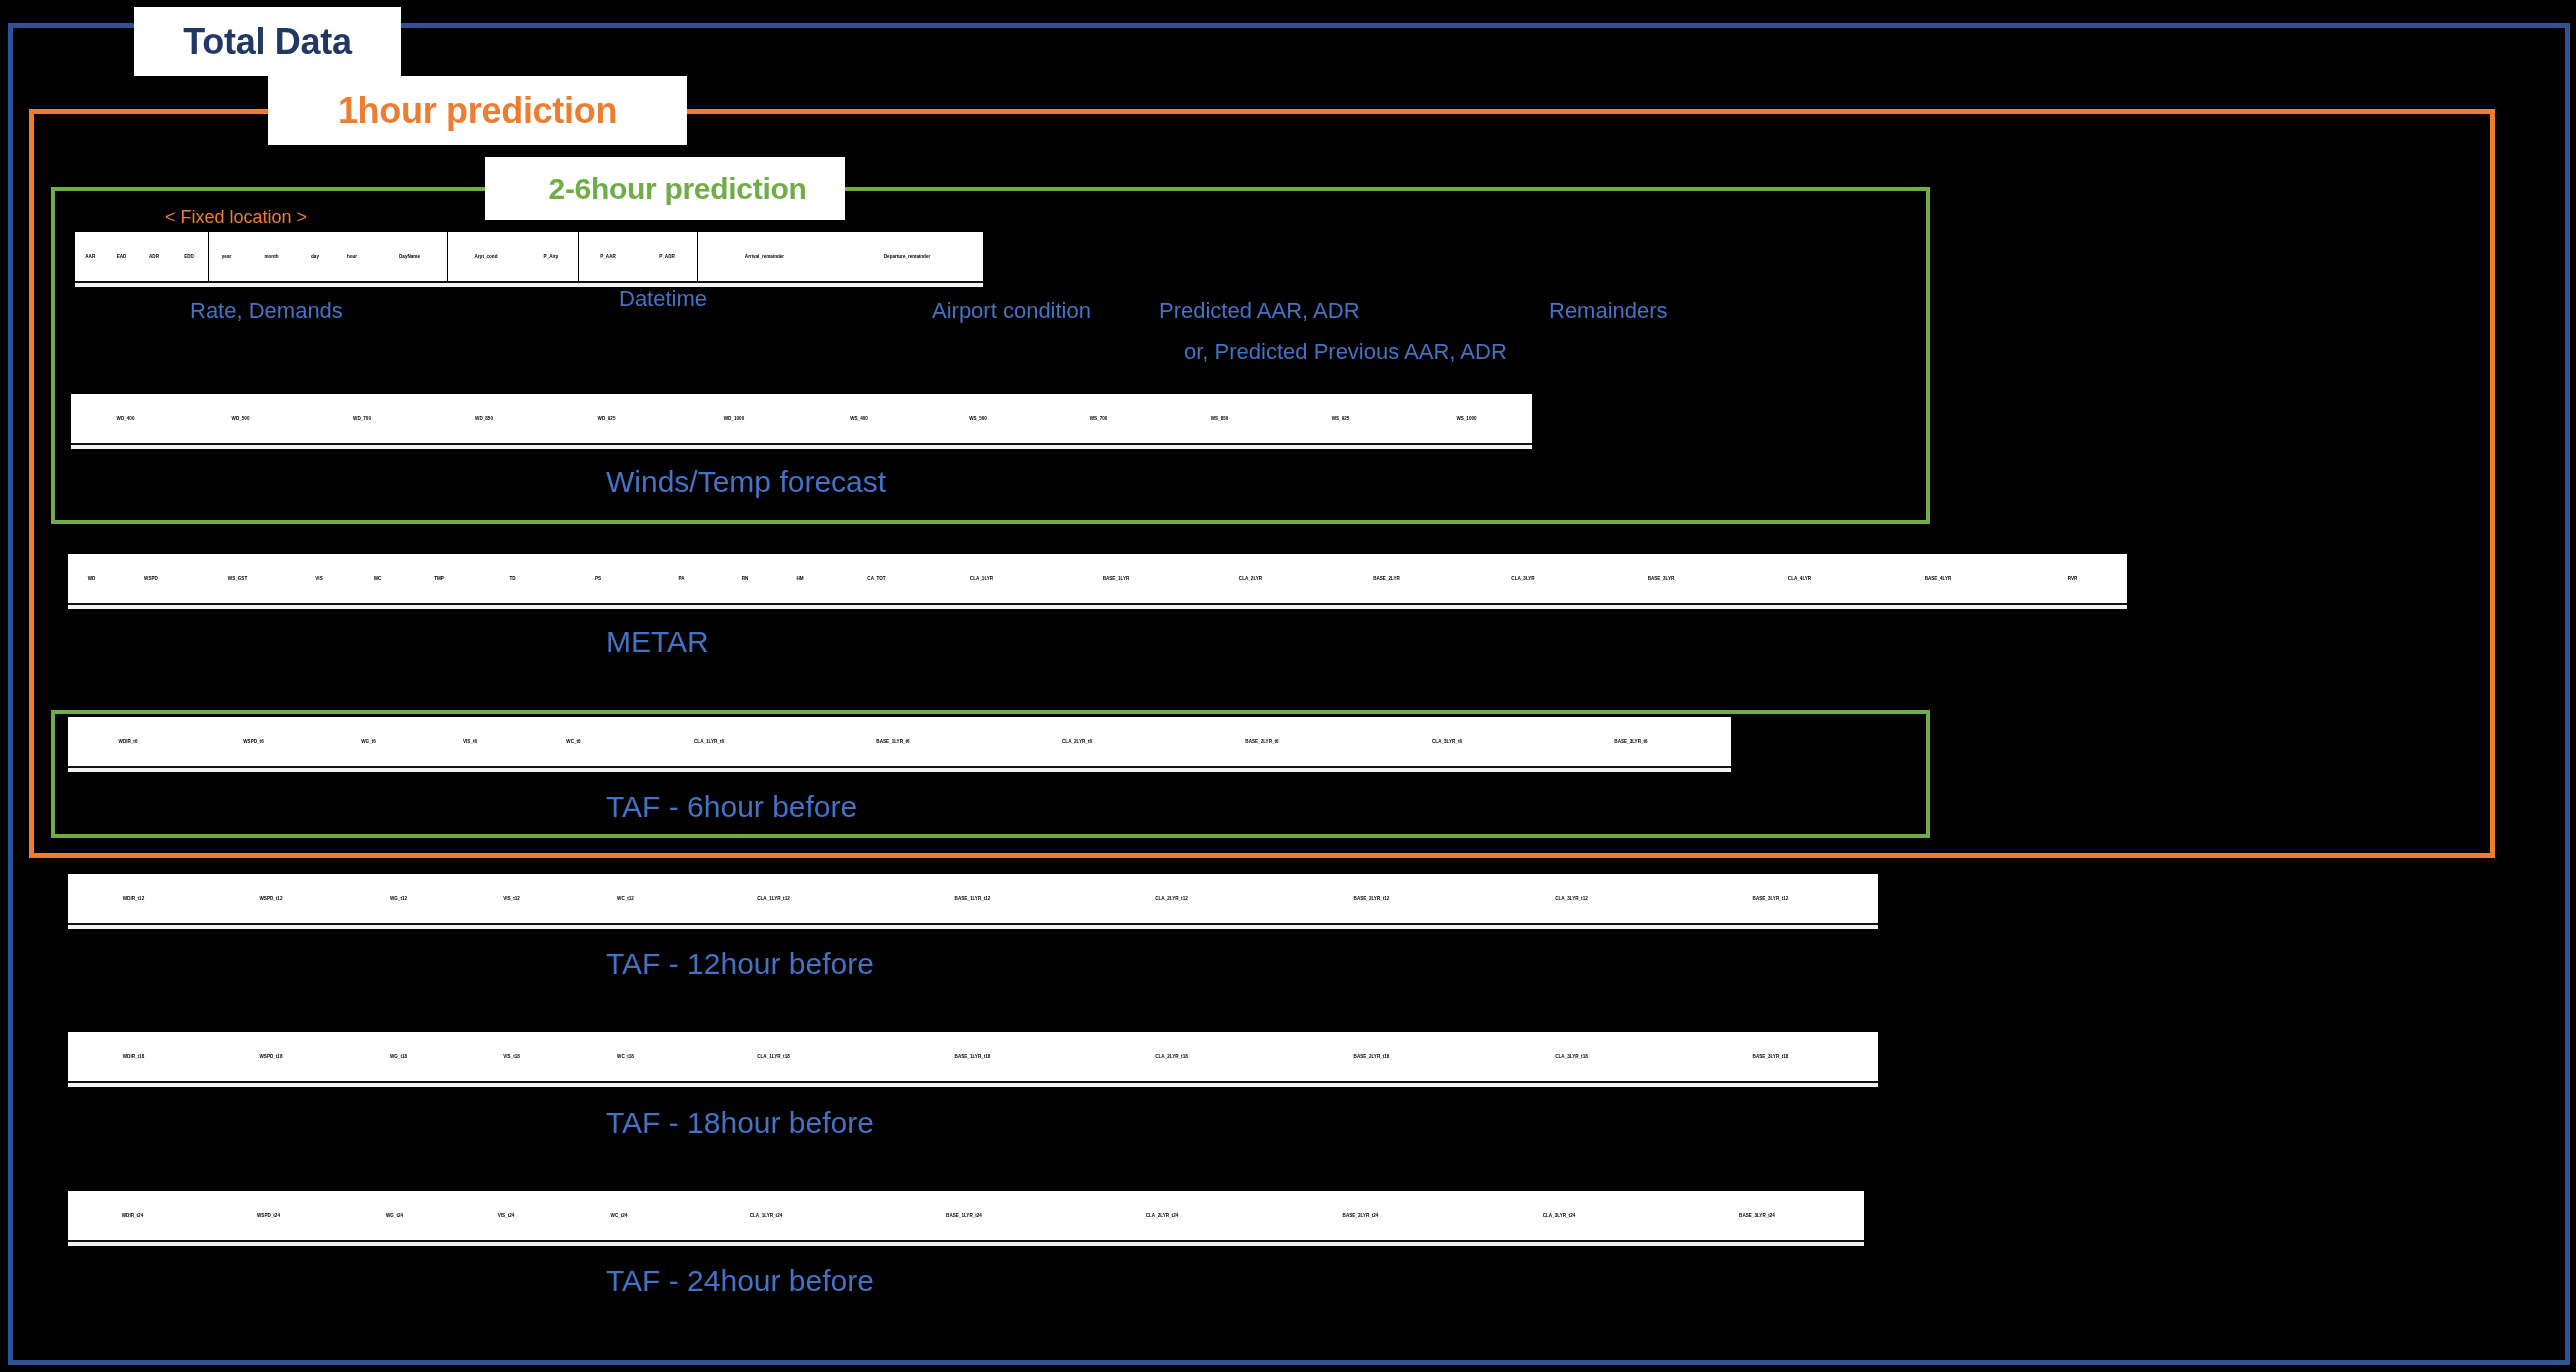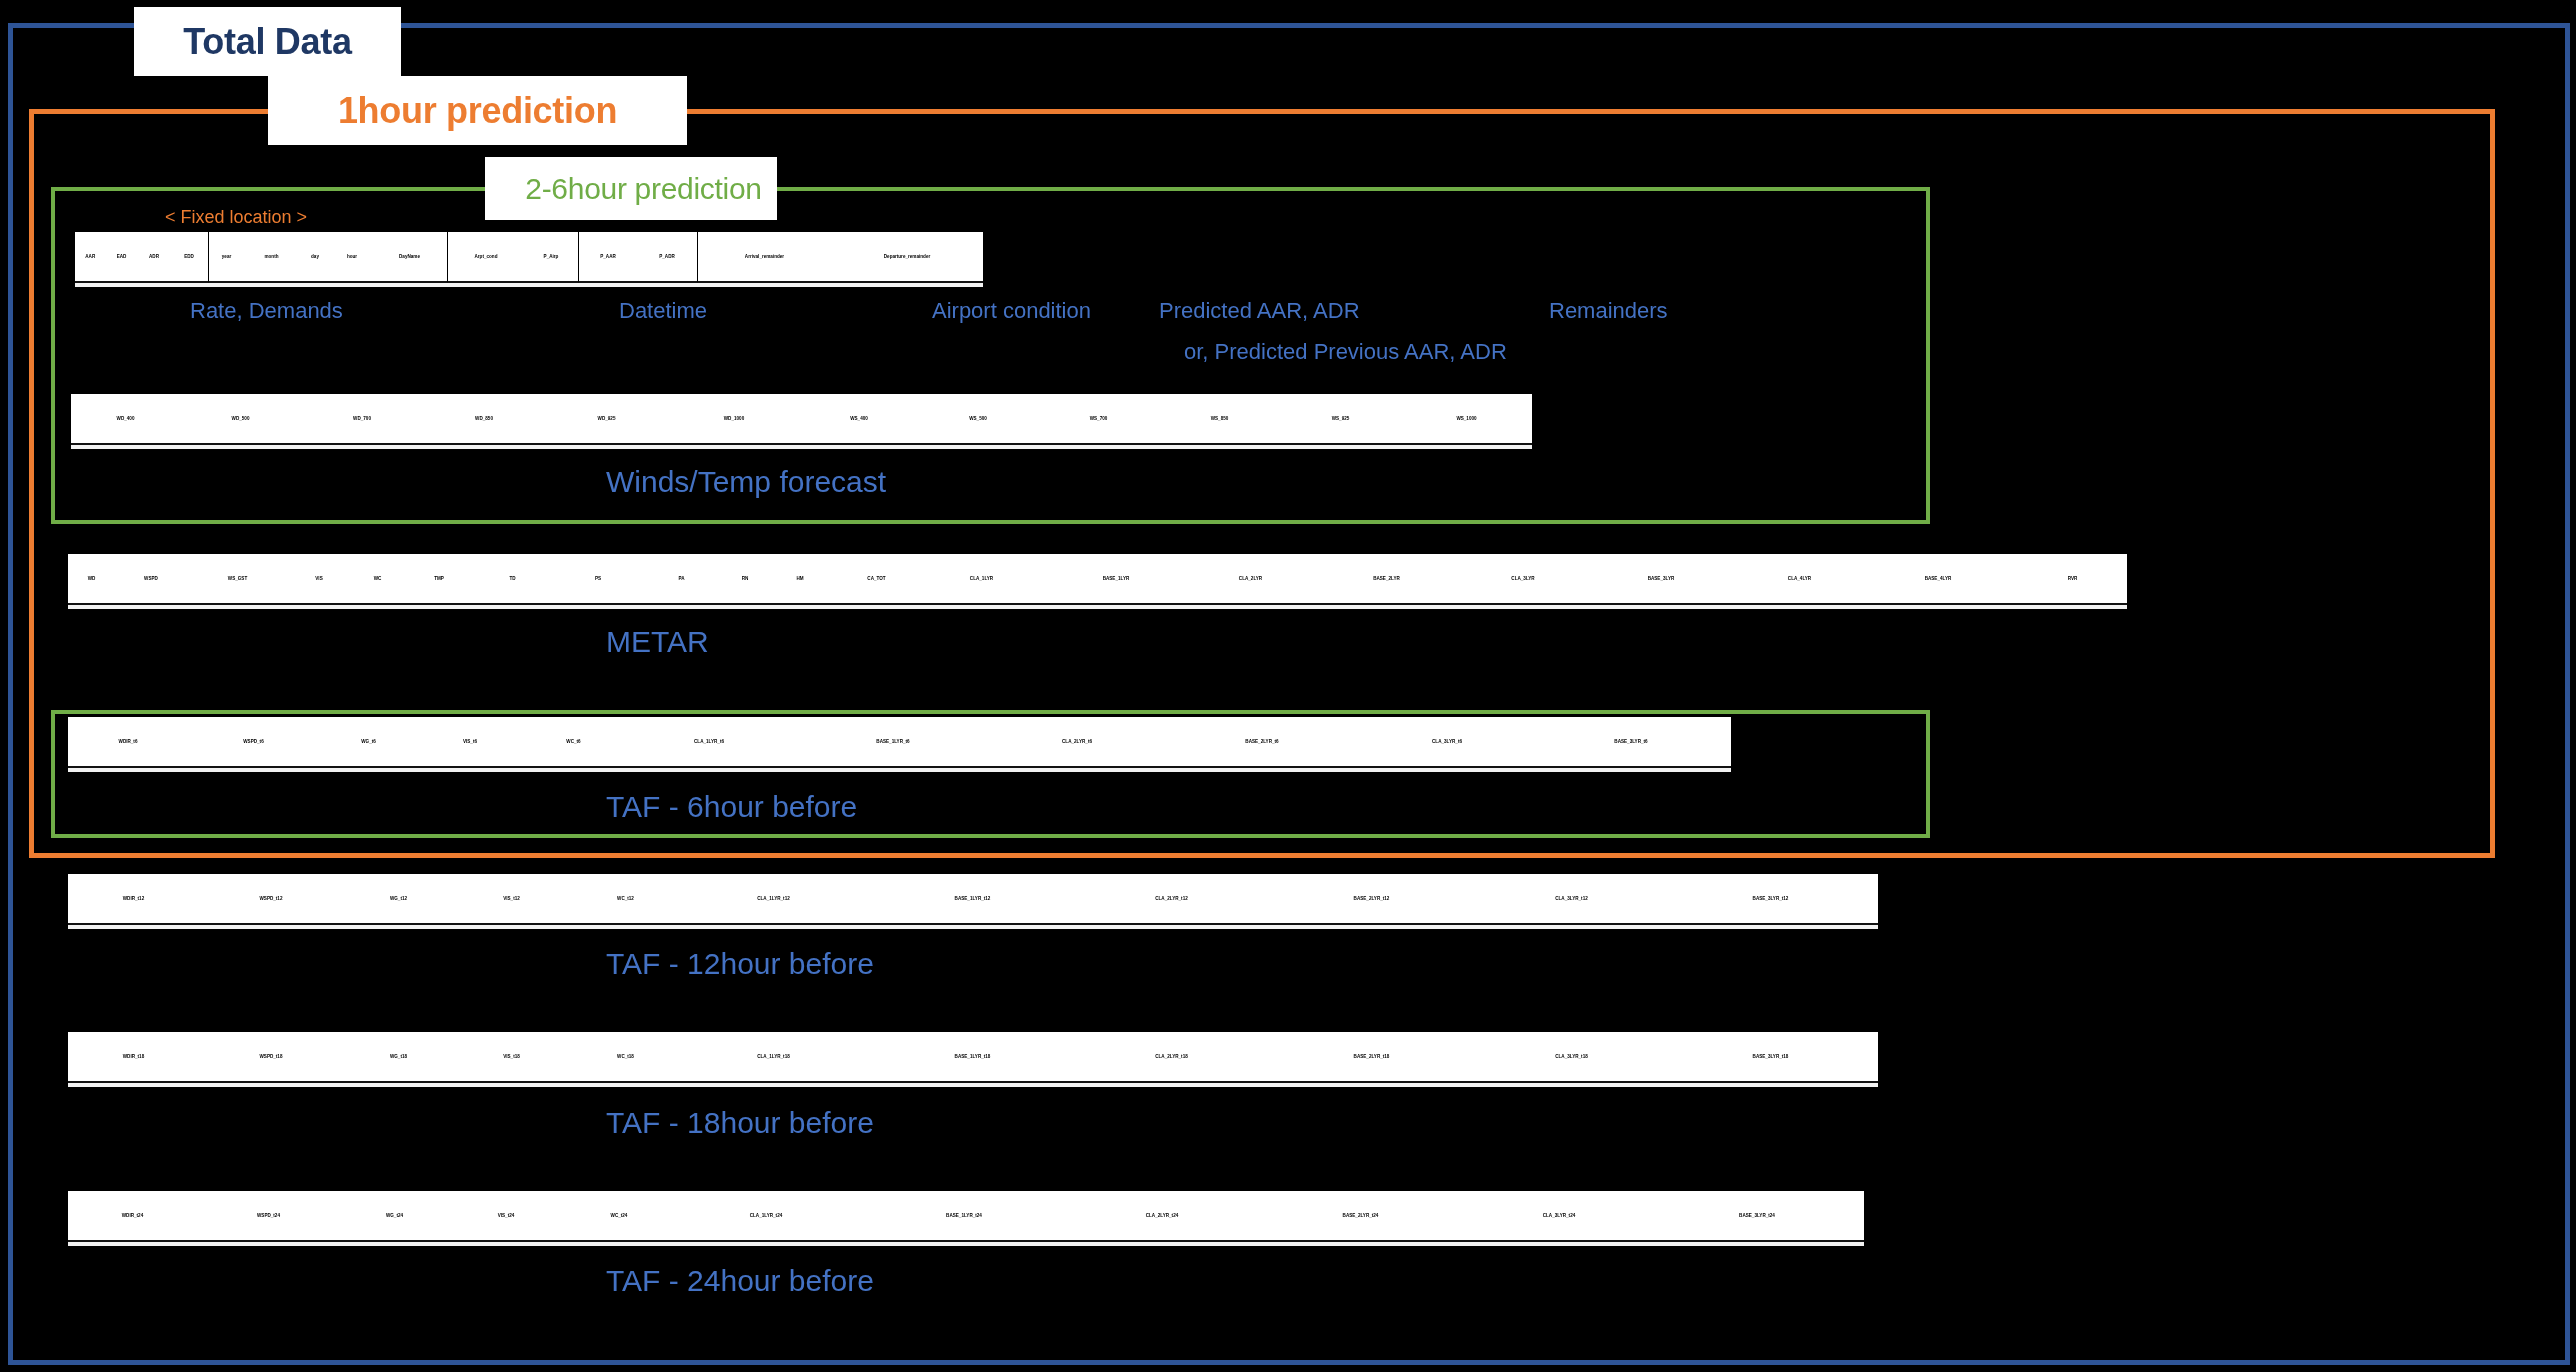--- a/index.html
+++ b/index.html
@@ -37,22 +37,22 @@
   }
   #label-total {
     left: 134px; top: 7px; width: 267px; height: 69px;
     color: #1F3864; font-size: 36px; text-align: right;
   }
   #label-1hour {
     left: 268px; top: 76px; width: 419px; height: 69px;
     color: #ED7D31; font-size: 36px;
   }
   #label-26hour {
-    left: 485px; top: 157px; width: 292px; height: 63px;
-    color: #70AD47; font-size: 30px; font-weight: normal; padding-left: 25px;
+    left: 485px; top: 157px; width: 360px; height: 63px;
+    color: #70AD47; font-size: 30px; font-weight: bold; padding-left: 25px;
   }
 
   
   .strip {
     position: absolute;
     display: flex;
     align-items: stretch;
   }
   .cell {
     background: #FFFFFF;
@@ -121,21 +121,21 @@
     <div class="cell" style="width: 53px; font-size: 4.6px;">P_Airp</div>
 
     <div class="cell sep" style="width: 60px; font-size: 4.6px;">P_AAR</div>
     <div class="cell" style="width: 59px; font-size: 4.6px;">P_ADR</div>
 
     <div class="cell sep" style="width: 135px; font-size: 4.6px;">Arrival_remainder</div>
     <div class="cell" style="width: 151px; font-size: 4.6px;">Departure_remainder</div>
   </div>
 
   <div class="glabel" style="left:190px;  top:298px;">Rate, Demands</div>
-  <div class="glabel" style="left:619px; top:298px;text-align:center;">Datetime</div>
+  <div class="glabel" style="left:619px; top:286px;text-align:center;">Datetime</div>
   <div class="glabel" style="left:932px; top:298px;">Airport condition</div>
   <div class="glabel" style="left:1159px; top:298px;">Predicted AAR, ADR</div>
   <div class="glabel" style="left:1549px; top:298px;">Remainders</div>
   <div class="glabel" style="left:1159px; top:339px;margin-left:25px;">or, Predicted Previous AAR, ADR</div>
 
   <div class="strip" id="strip-winds" style="left:71px; top:394px; height:51px;">
     <div class="cell" style="width: 109px; font-size: 4.6px;">WD_400</div>
     <div class="cell" style="width: 121px; font-size: 4.6px;">WD_500</div>
     <div class="cell" style="width: 122px; font-size: 4.6px;">WD_700</div>
     <div class="cell" style="width: 122px; font-size: 4.6px;">WD_850</div>

